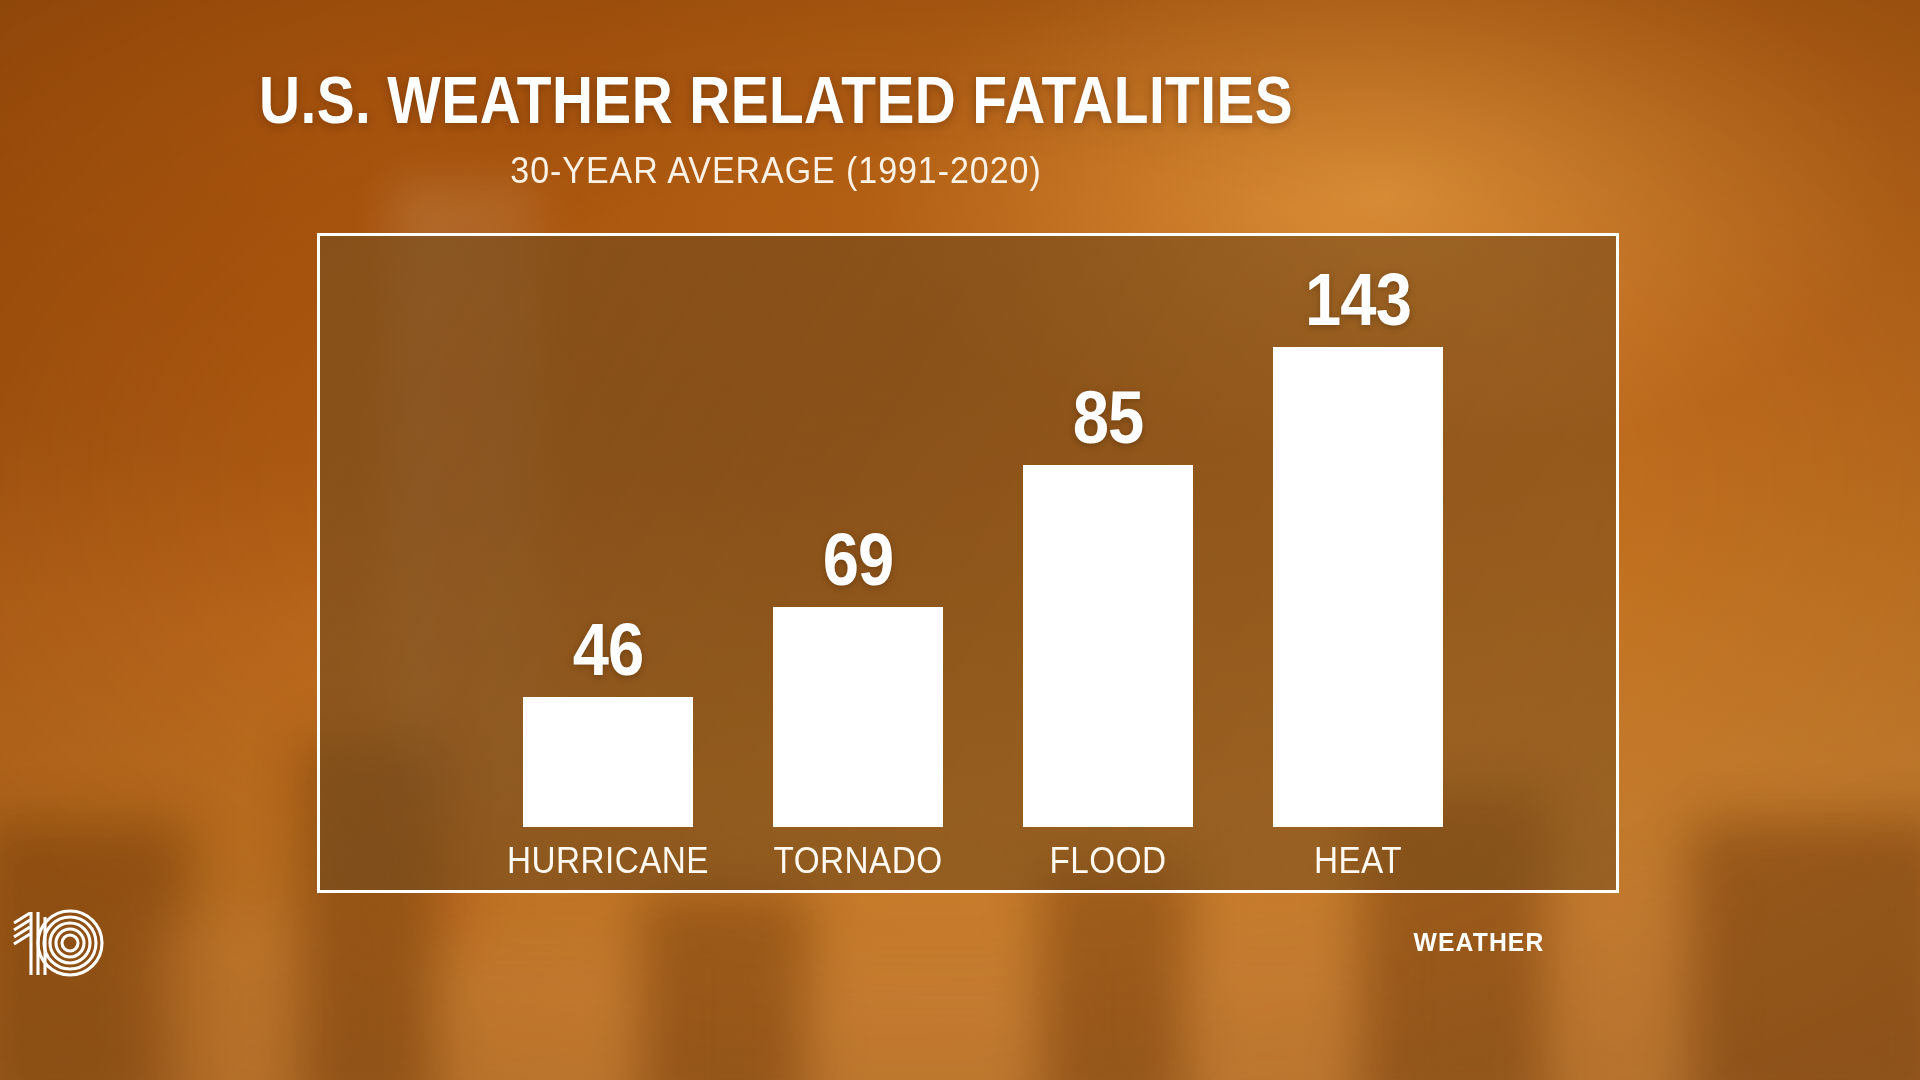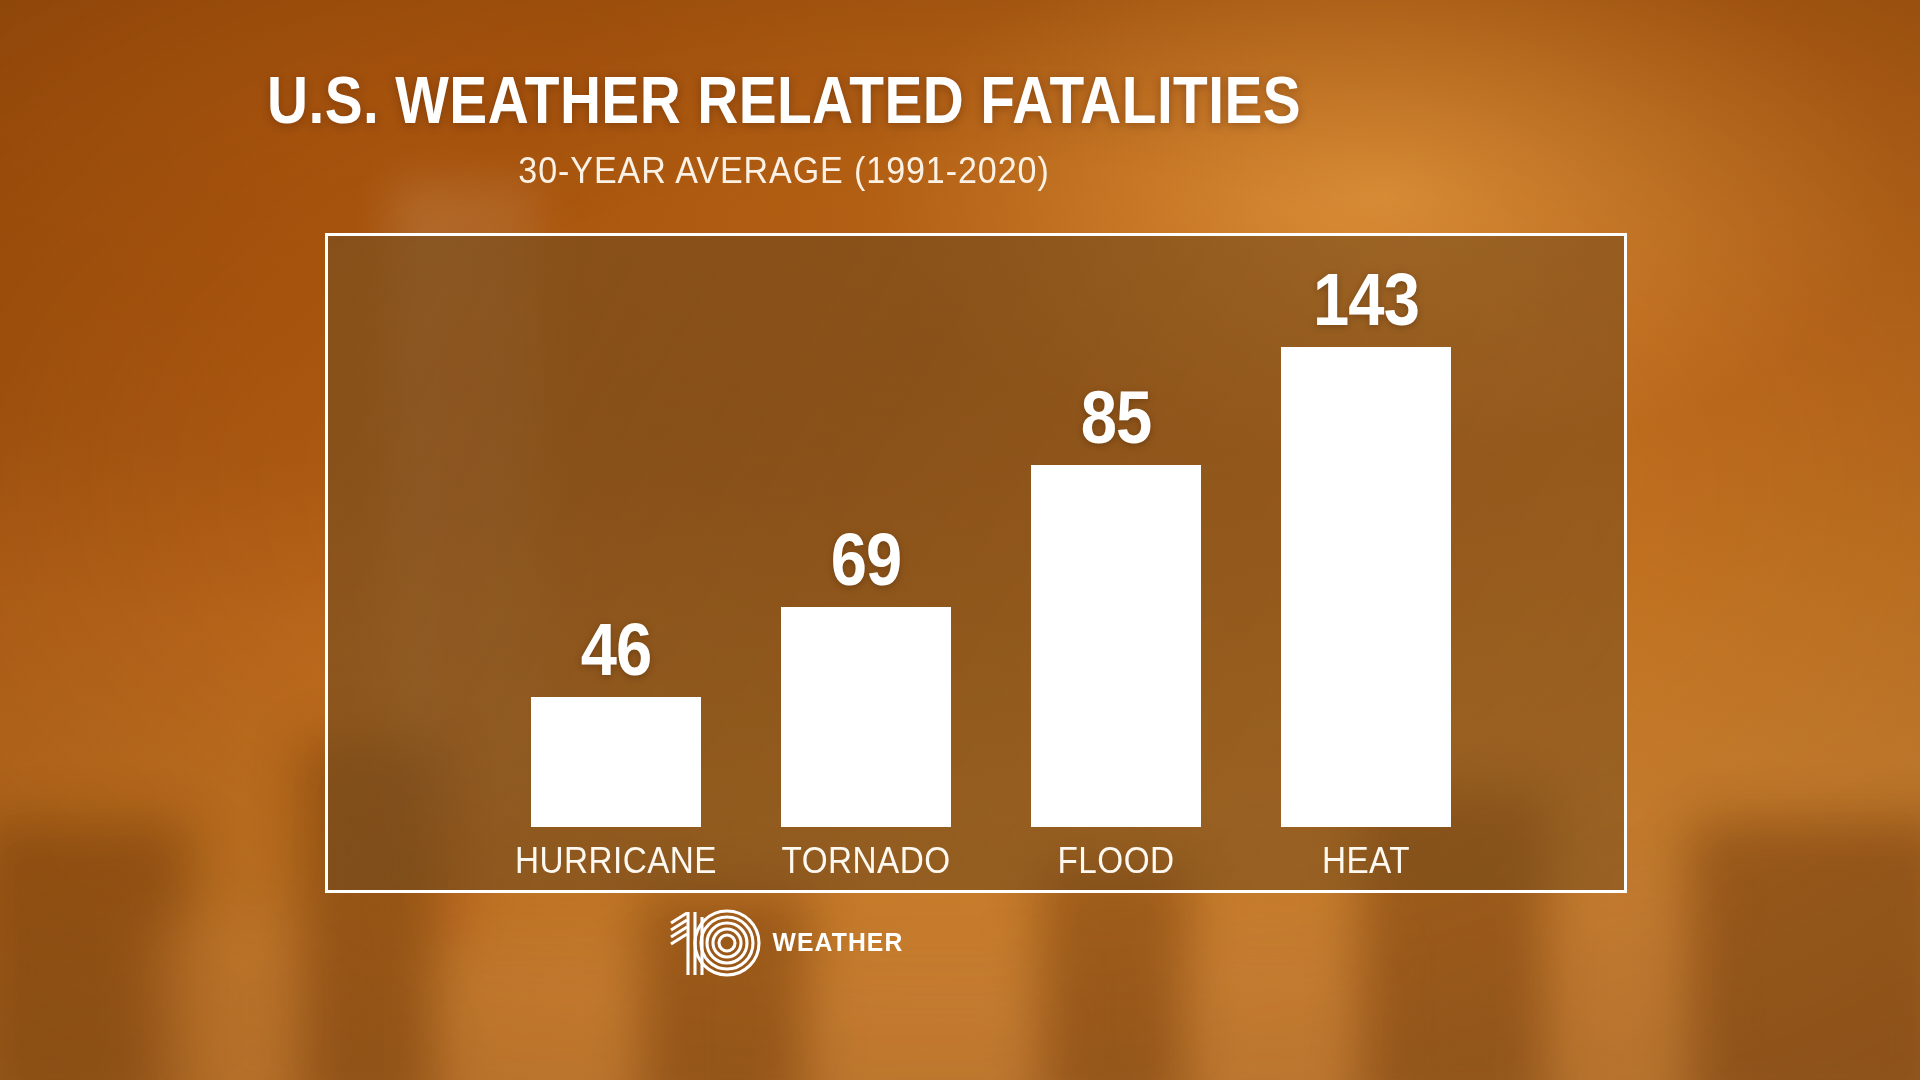--- a/index.html
+++ b/index.html
@@ -45,21 +45,21 @@
     background:rgba(120,80,50,0.30); border-radius:3px;
   }
   .thermo-tick.r { left:150px; width:48px; }
   .bg-vignette {
     position:absolute; inset:0;
     background:radial-gradient(ellipse 85% 80% at 50% 45%, rgba(0,0,0,0) 38%, rgba(60,26,0,0.28) 100%);
   }
 
   
   #composition {
-    position:absolute; left:12px; top:0; width:1544px; height:1080px;
+    position:absolute; left:4px; top:0; width:1544px; height:1080px;
   }
 
   #title {
     position:absolute; left:0; right:0; top:62px;
     text-align:center;
     color:#ffffff;
     font-size:66px;
     font-weight:bold;
     letter-spacing:0.5px;
     transform:scaleX(0.86);
@@ -130,21 +130,21 @@
     white-space:nowrap;
   }
 
   
   #logo {
     position:absolute;
     left:0; right:0; top:903px;
     height:80px;
     display:flex;
     align-items:center;
-    justify-content:center;
+    justify-content:space-between;
     gap:4px;
   }
   #logo-mark { display:block; }
   #logo-word {
     color:#ffffff;
     font-size:26px;
     font-weight:bold;
     letter-spacing:1.2px;
     transform:scaleX(0.95);
     margin-bottom:2px;

